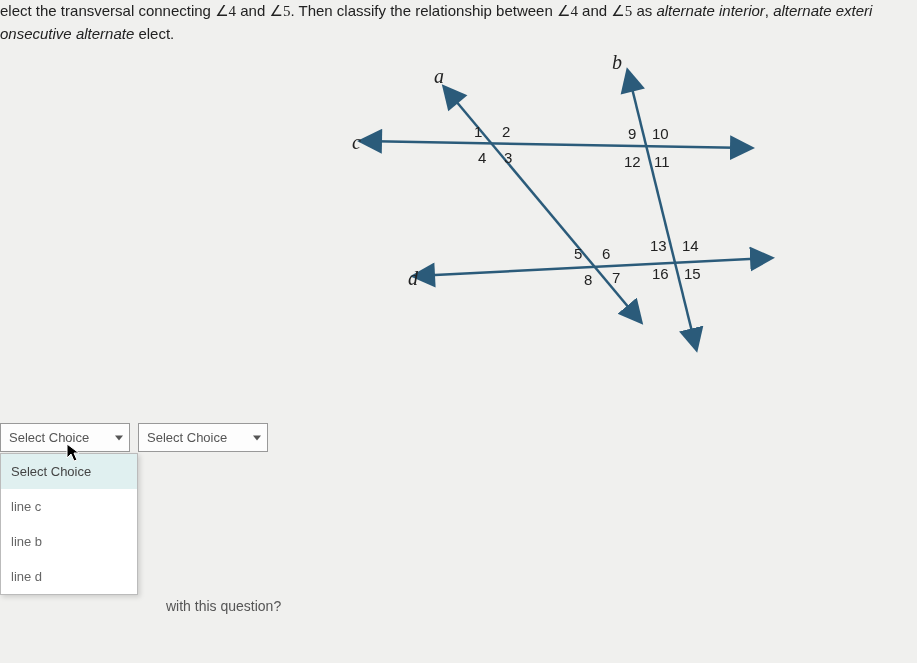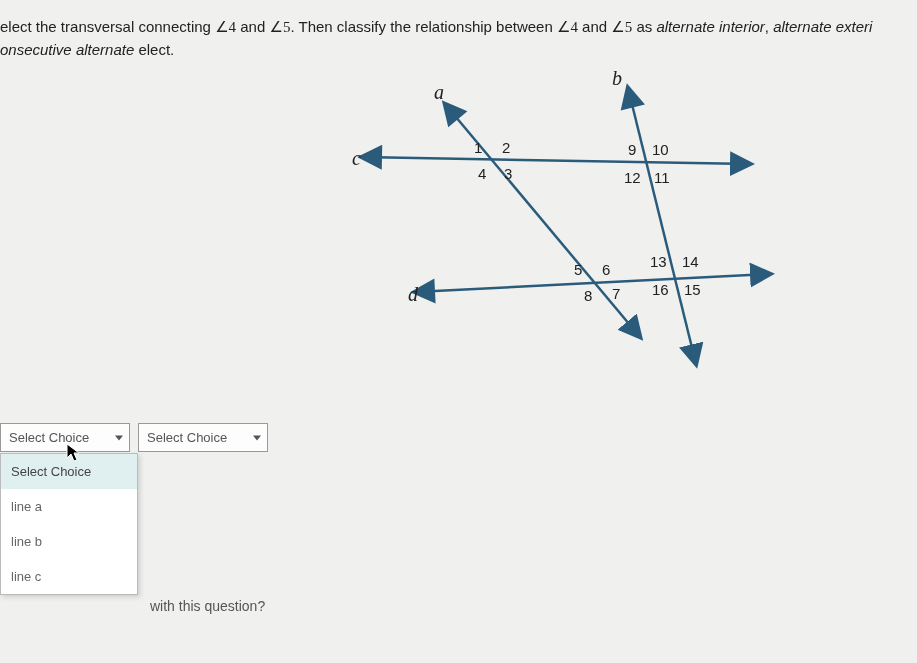--- a/index.html
+++ b/index.html
@@ -6,21 +6,21 @@
     body {
       font-family: Arial, sans-serif;
       background: #f0f0ee;
       width: 917px;
       height: 663px;
       overflow: hidden;
       position: relative;
       color: #333;
     }
     .question-text {
-      padding: 16px 0 0 0;
+      padding: 0 0 0 0;
       font-size: 15px;
       line-height: 1.5;
       color: #222;
     }
     .question-text .italic {
       font-style: italic;
     }
     .angle-sym { font-family: 'Times New Roman', serif; }
     .diagram-area {
       position: relative;
@@ -91,21 +91,21 @@
       color: #666;
       cursor: pointer;
     }
     .dropdown-item.header {
       background: #e0f0f0;
       color: #444;
       font-weight: normal;
     }
     .help-text {
       position: absolute;
-      left: 150px;
+      left: 166px;
       top: 598px;
       font-size: 14px;
       color: #555;
     }
     .cursor-icon {
       position: absolute;
       left: 66px;
       top: 443px;
       pointer-events: none;
       z-index: 20;
@@ -169,22 +169,22 @@
   <div class="select-box">
     <span>Select Choice</span>
   </div>
   <div class="select-box">
     <span>Select Choice</span>
   </div>
 </div>
 
 <div class="dropdown">
   <div class="dropdown-item header">Select Choice</div>
-  <div class="dropdown-item">line a</div>
+  <div class="dropdown-item">line c</div>
   <div class="dropdown-item">line b</div>
-  <div class="dropdown-item">line c</div>
+  <div class="dropdown-item">line d</div>
 </div>
 
 <div class="help-text"> with this question?</div>
 
 <svg class="cursor-icon" width="16" height="20">
   <path d="M1,1 L1,15 L5,11 L8,18 L11,17 L8,10 L13,10 Z" fill="#000" stroke="#fff" stroke-width="1"></path>
 </svg>
 
 </body></html>

